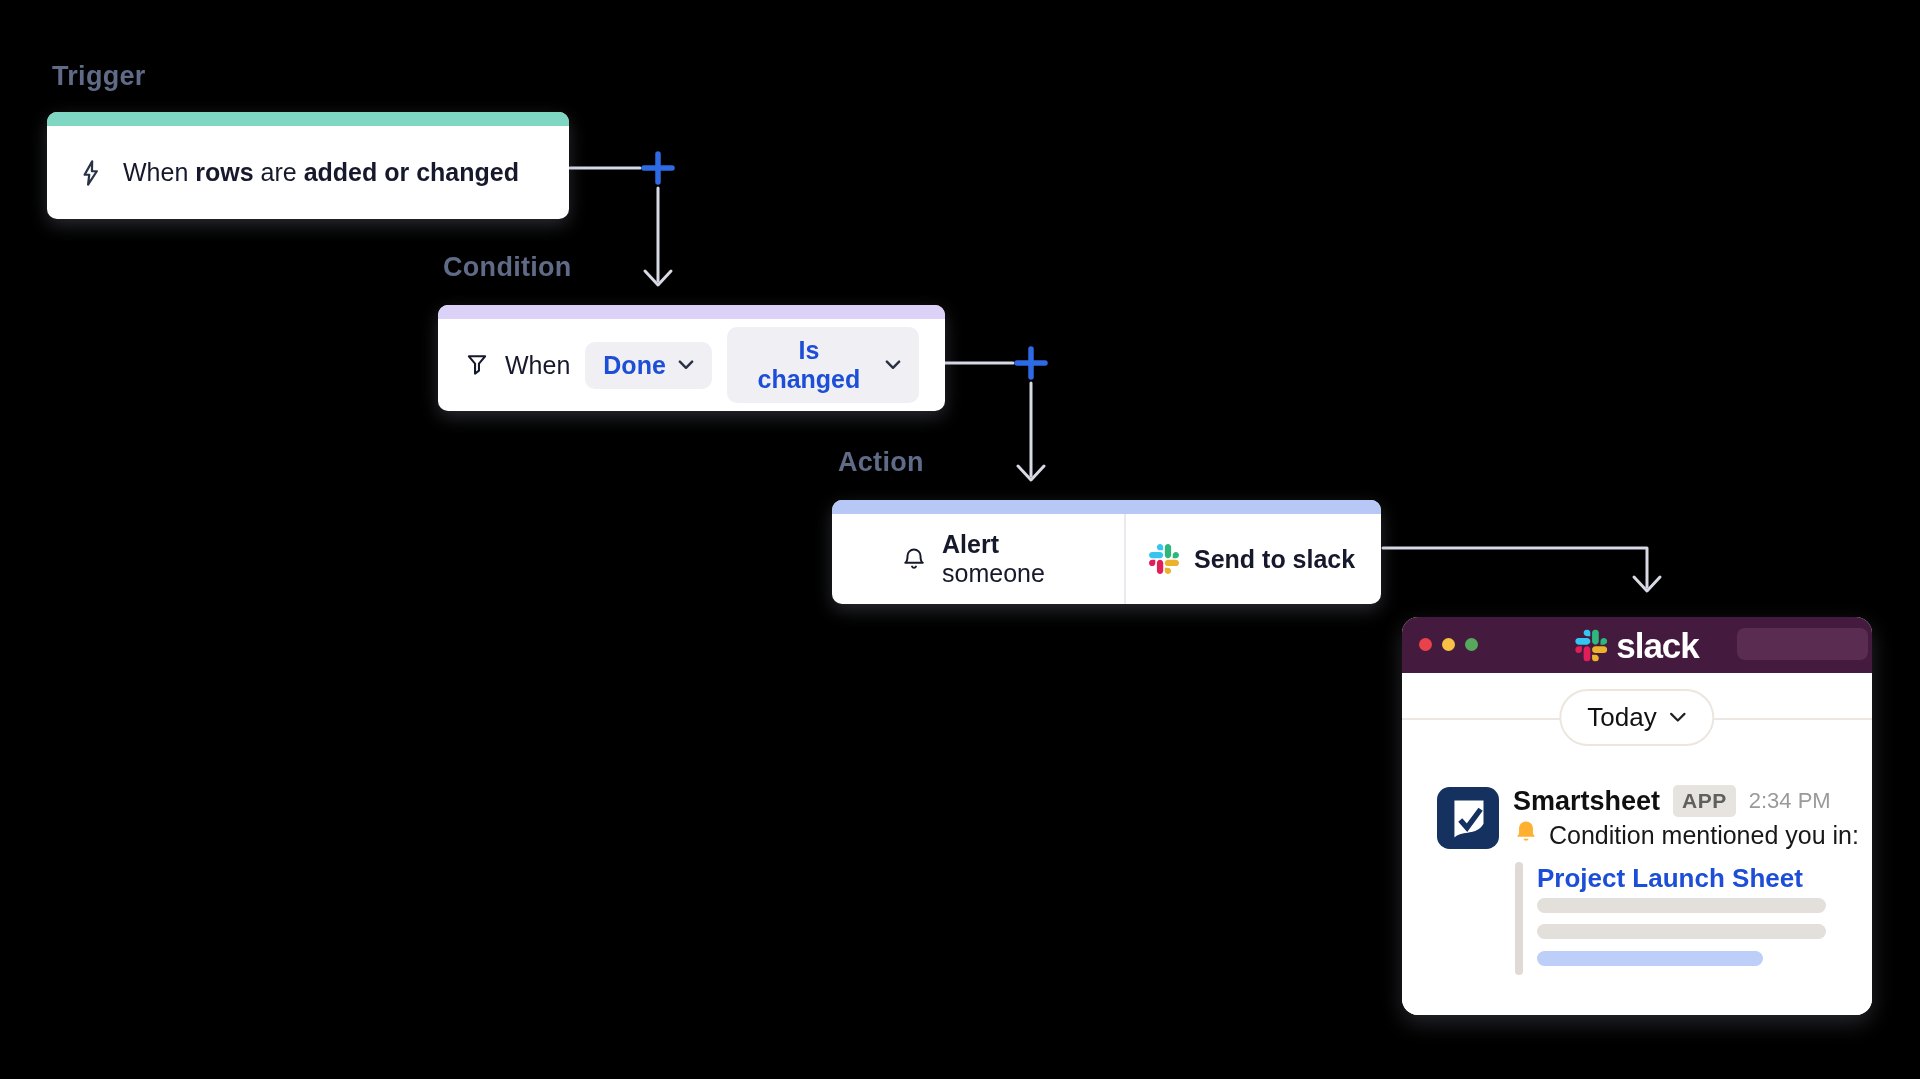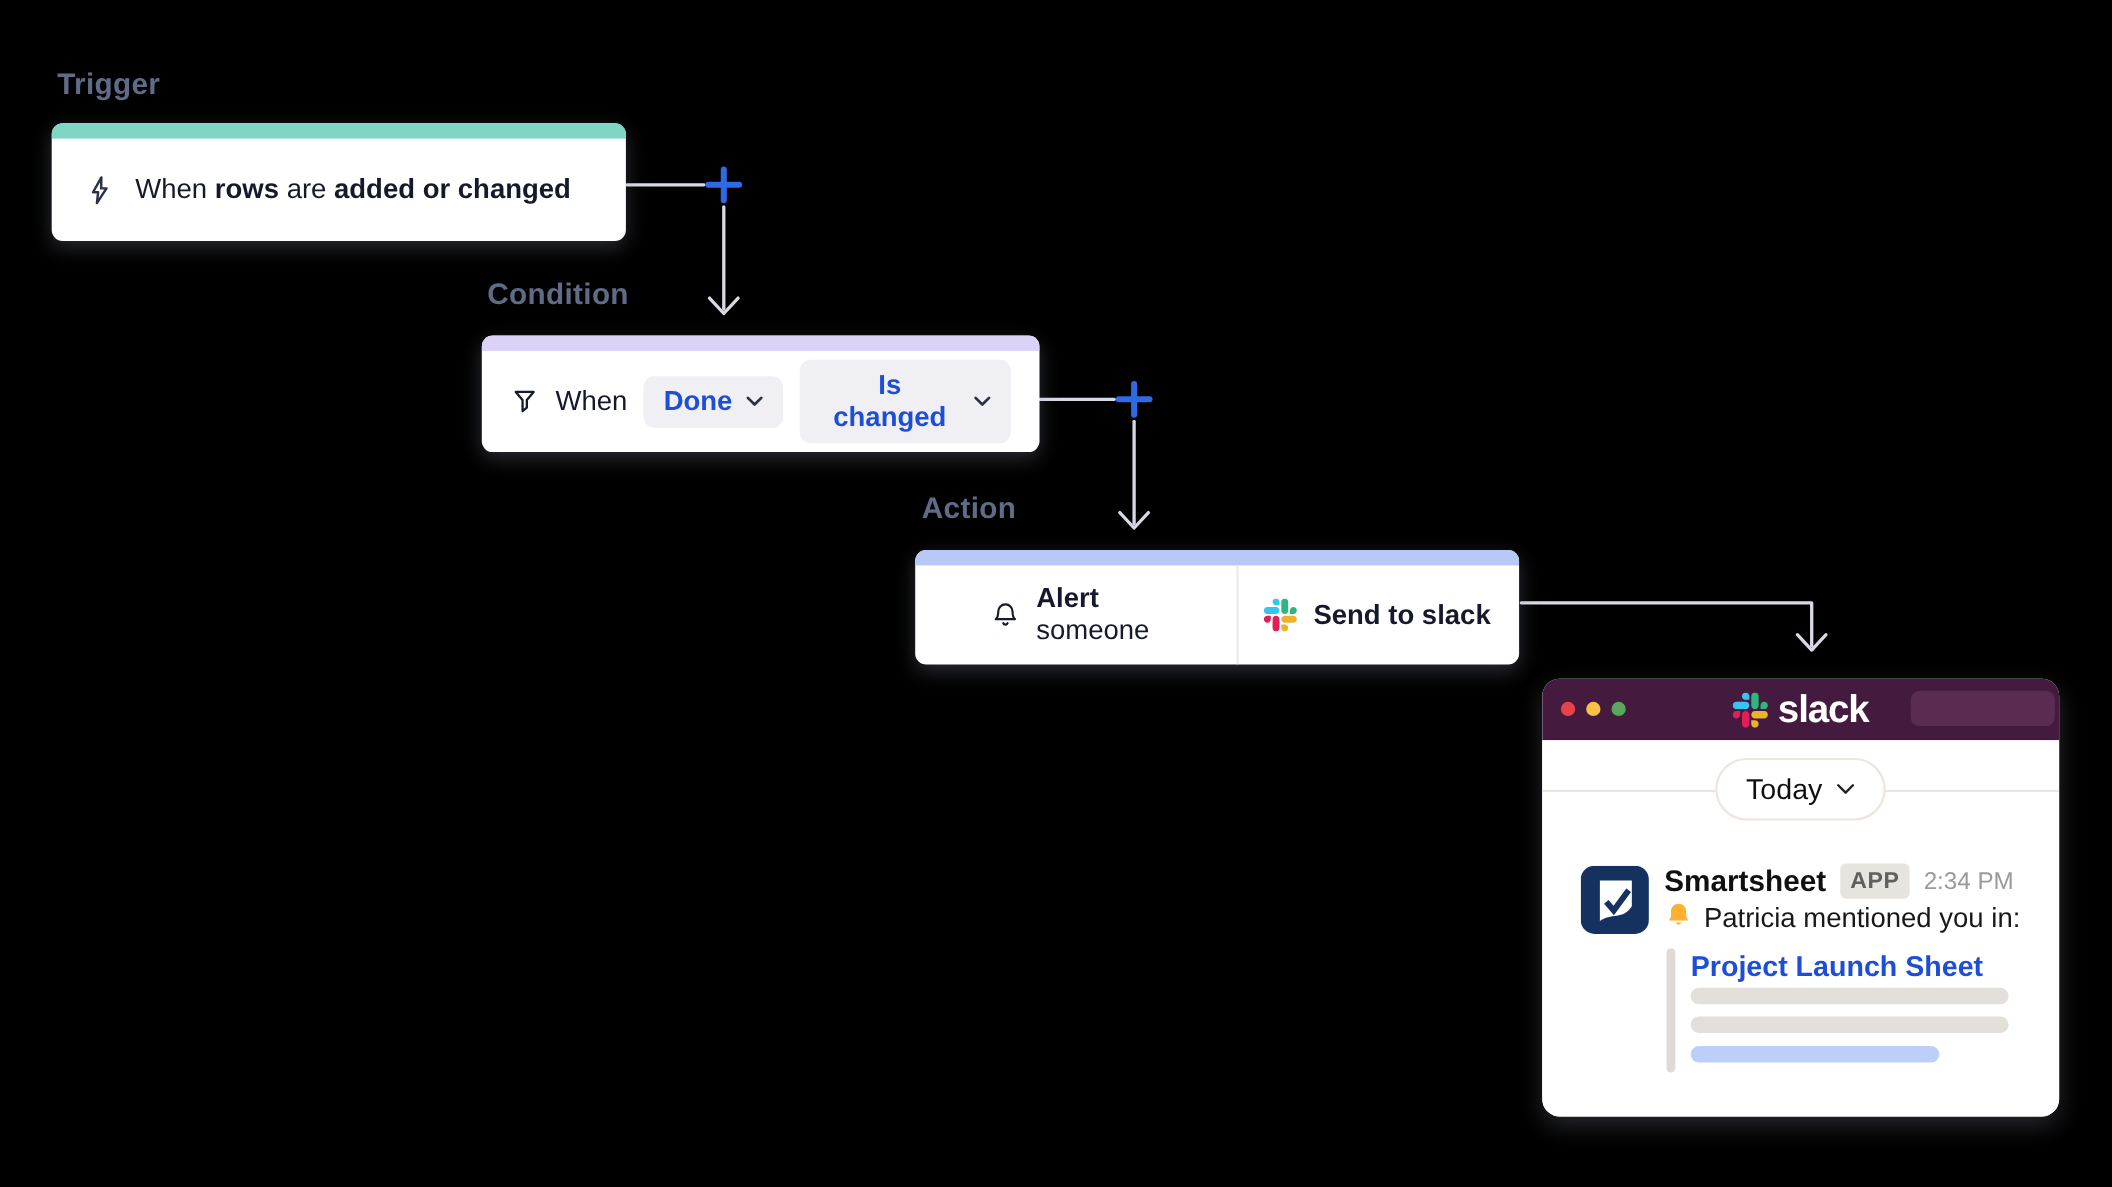--- a/index.html
+++ b/index.html
@@ -229,21 +229,21 @@
         <span class="msg-time">2:34 PM</span>
       </div>
 
       <div class="msg-notif">
         <span>
           <svg width="26" height="26" viewBox="0 0 24 24">
             <path fill="#FFB02E" d="M12 2.3c-3.7 0-6.4 2.9-6.4 6.5v4.5L3.8 16.4h16.4l-1.8-3.1V8.8c0-3.6-2.7-6.5-6.4-6.5z"></path>
             <path fill="#FFB02E" d="M9.6 18.2a2.5 2.5 0 0 0 4.8 0z"></path>
           </svg>
         </span>
-        <span>Patricia mentioned you in:</span>
+        <span>Condition mentioned you in:</span>
       </div>
 
       <div class="quote-bar"></div>
       <a class="sheet-link">Project Launch Sheet</a>
       <div class="skel skel-1"></div>
       <div class="skel skel-2"></div>
       <div class="skel skel-3"></div>
     </div>
   </div>
 

